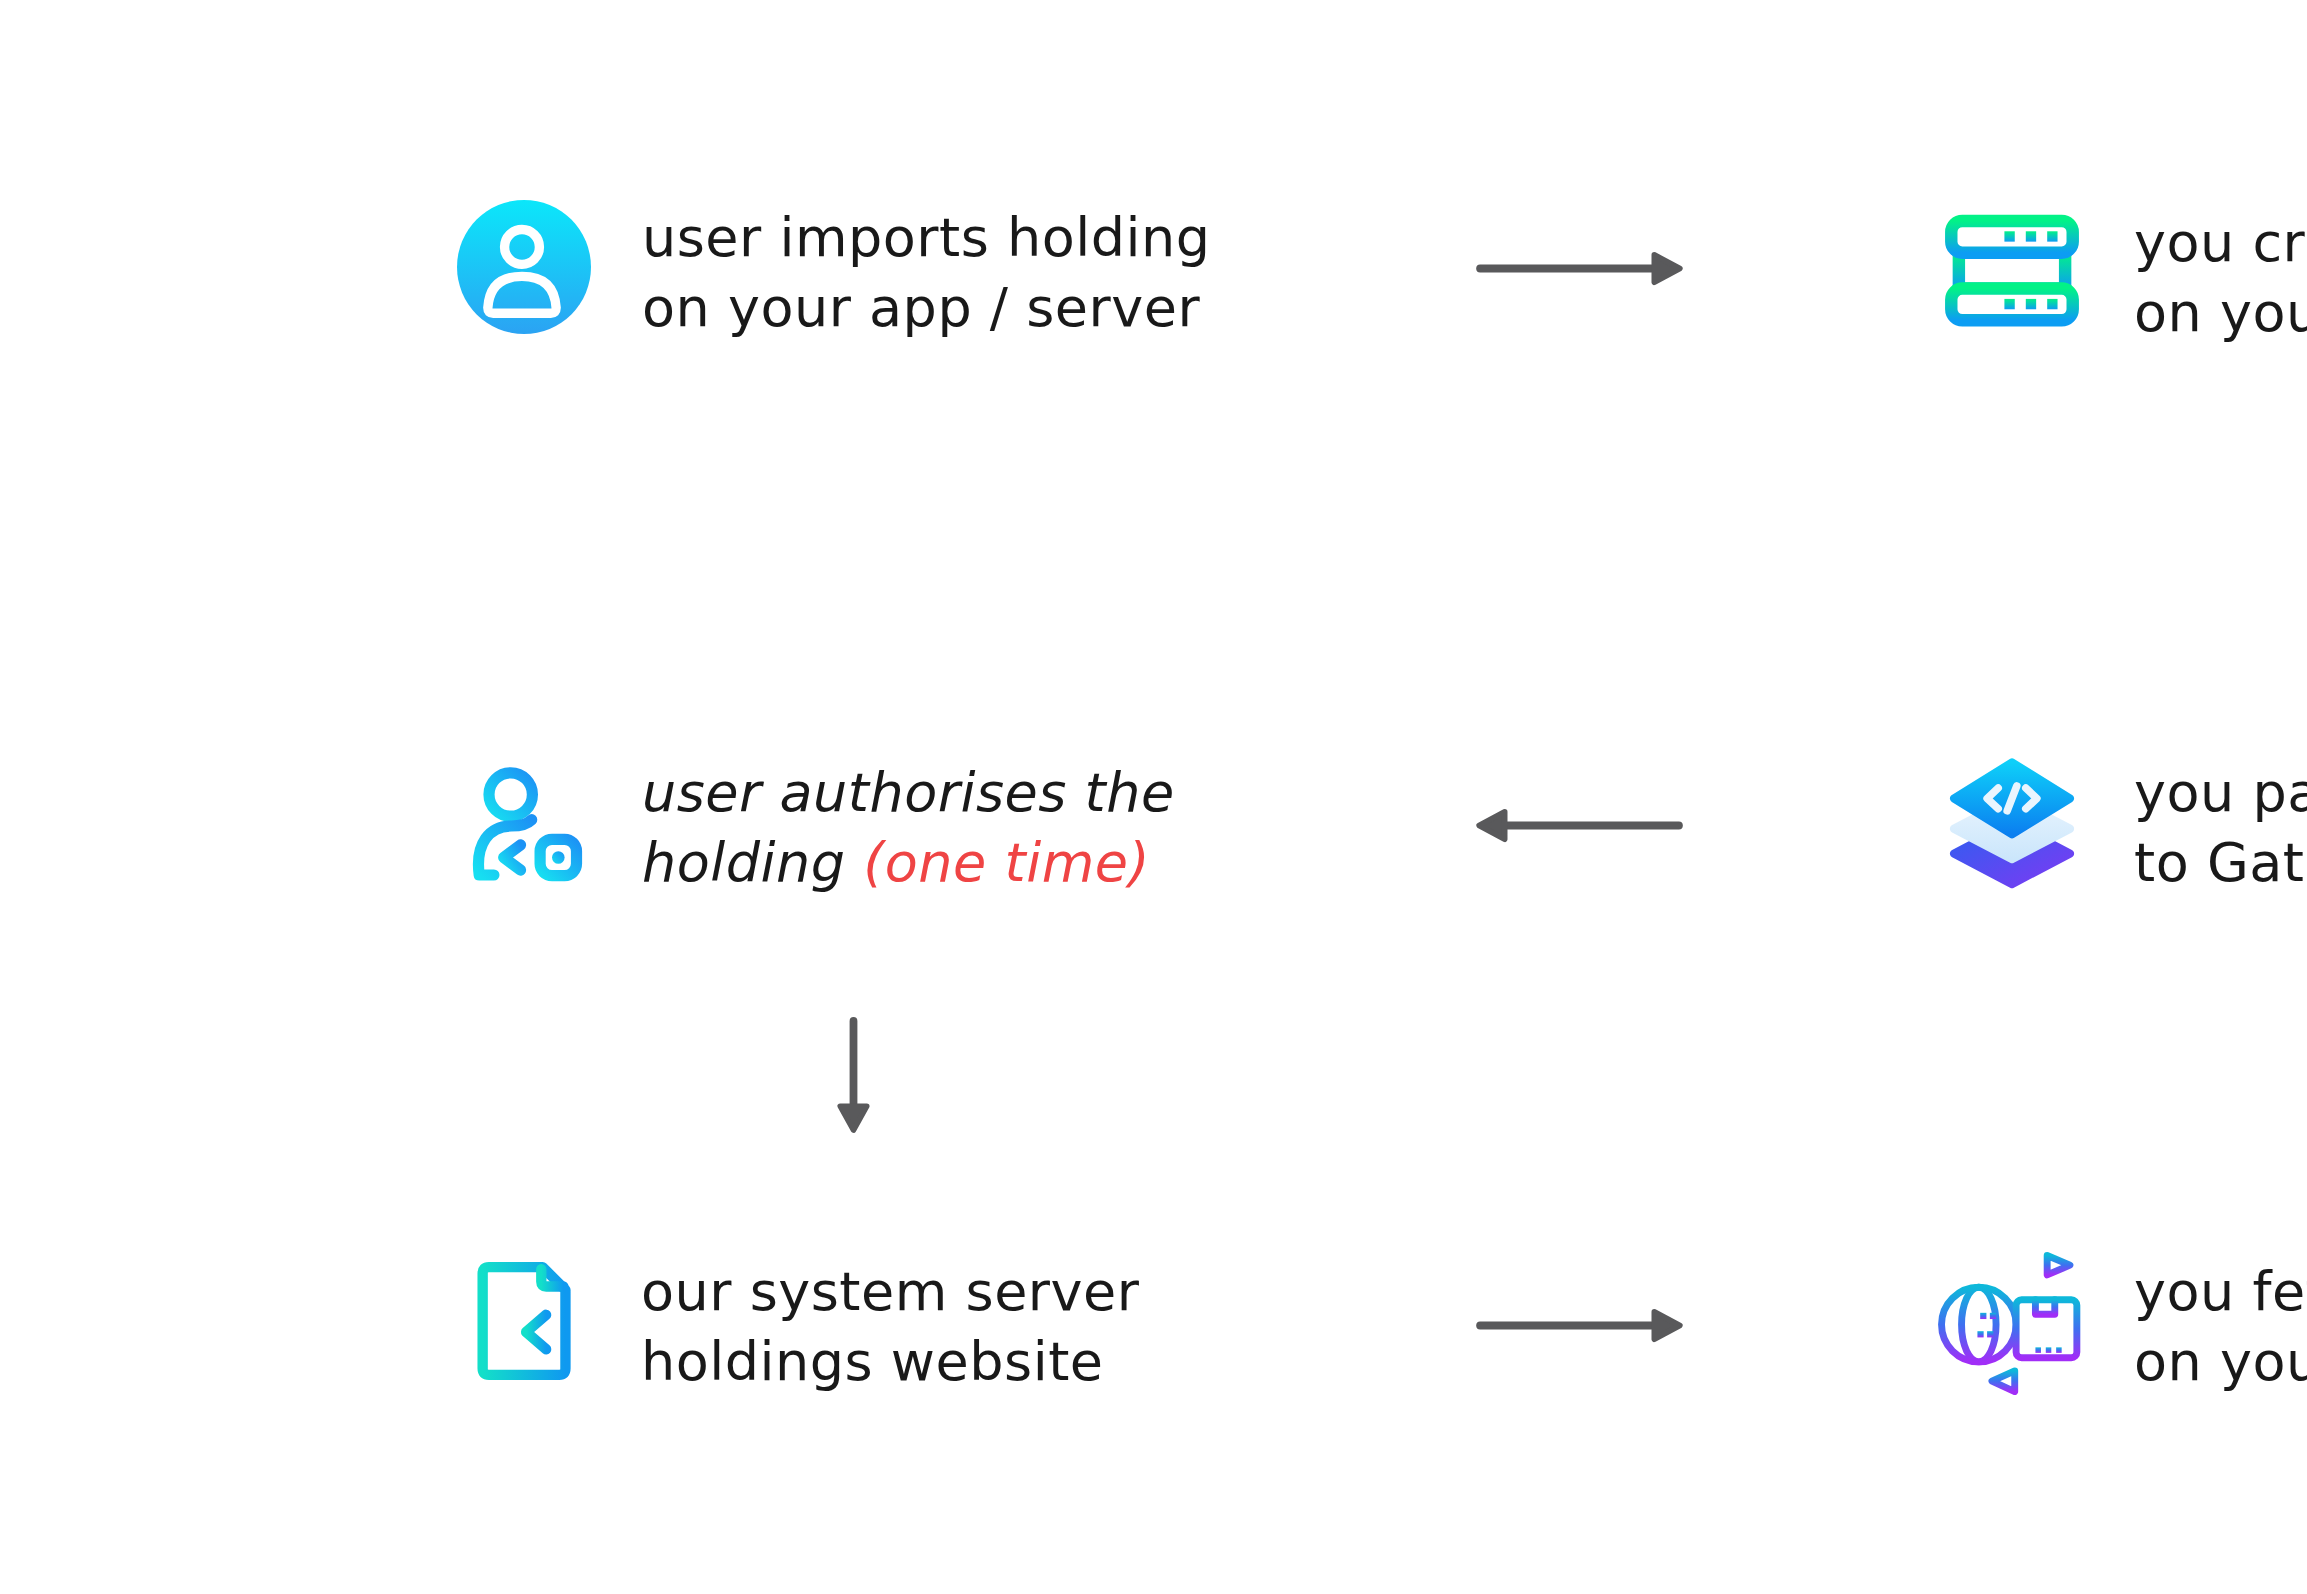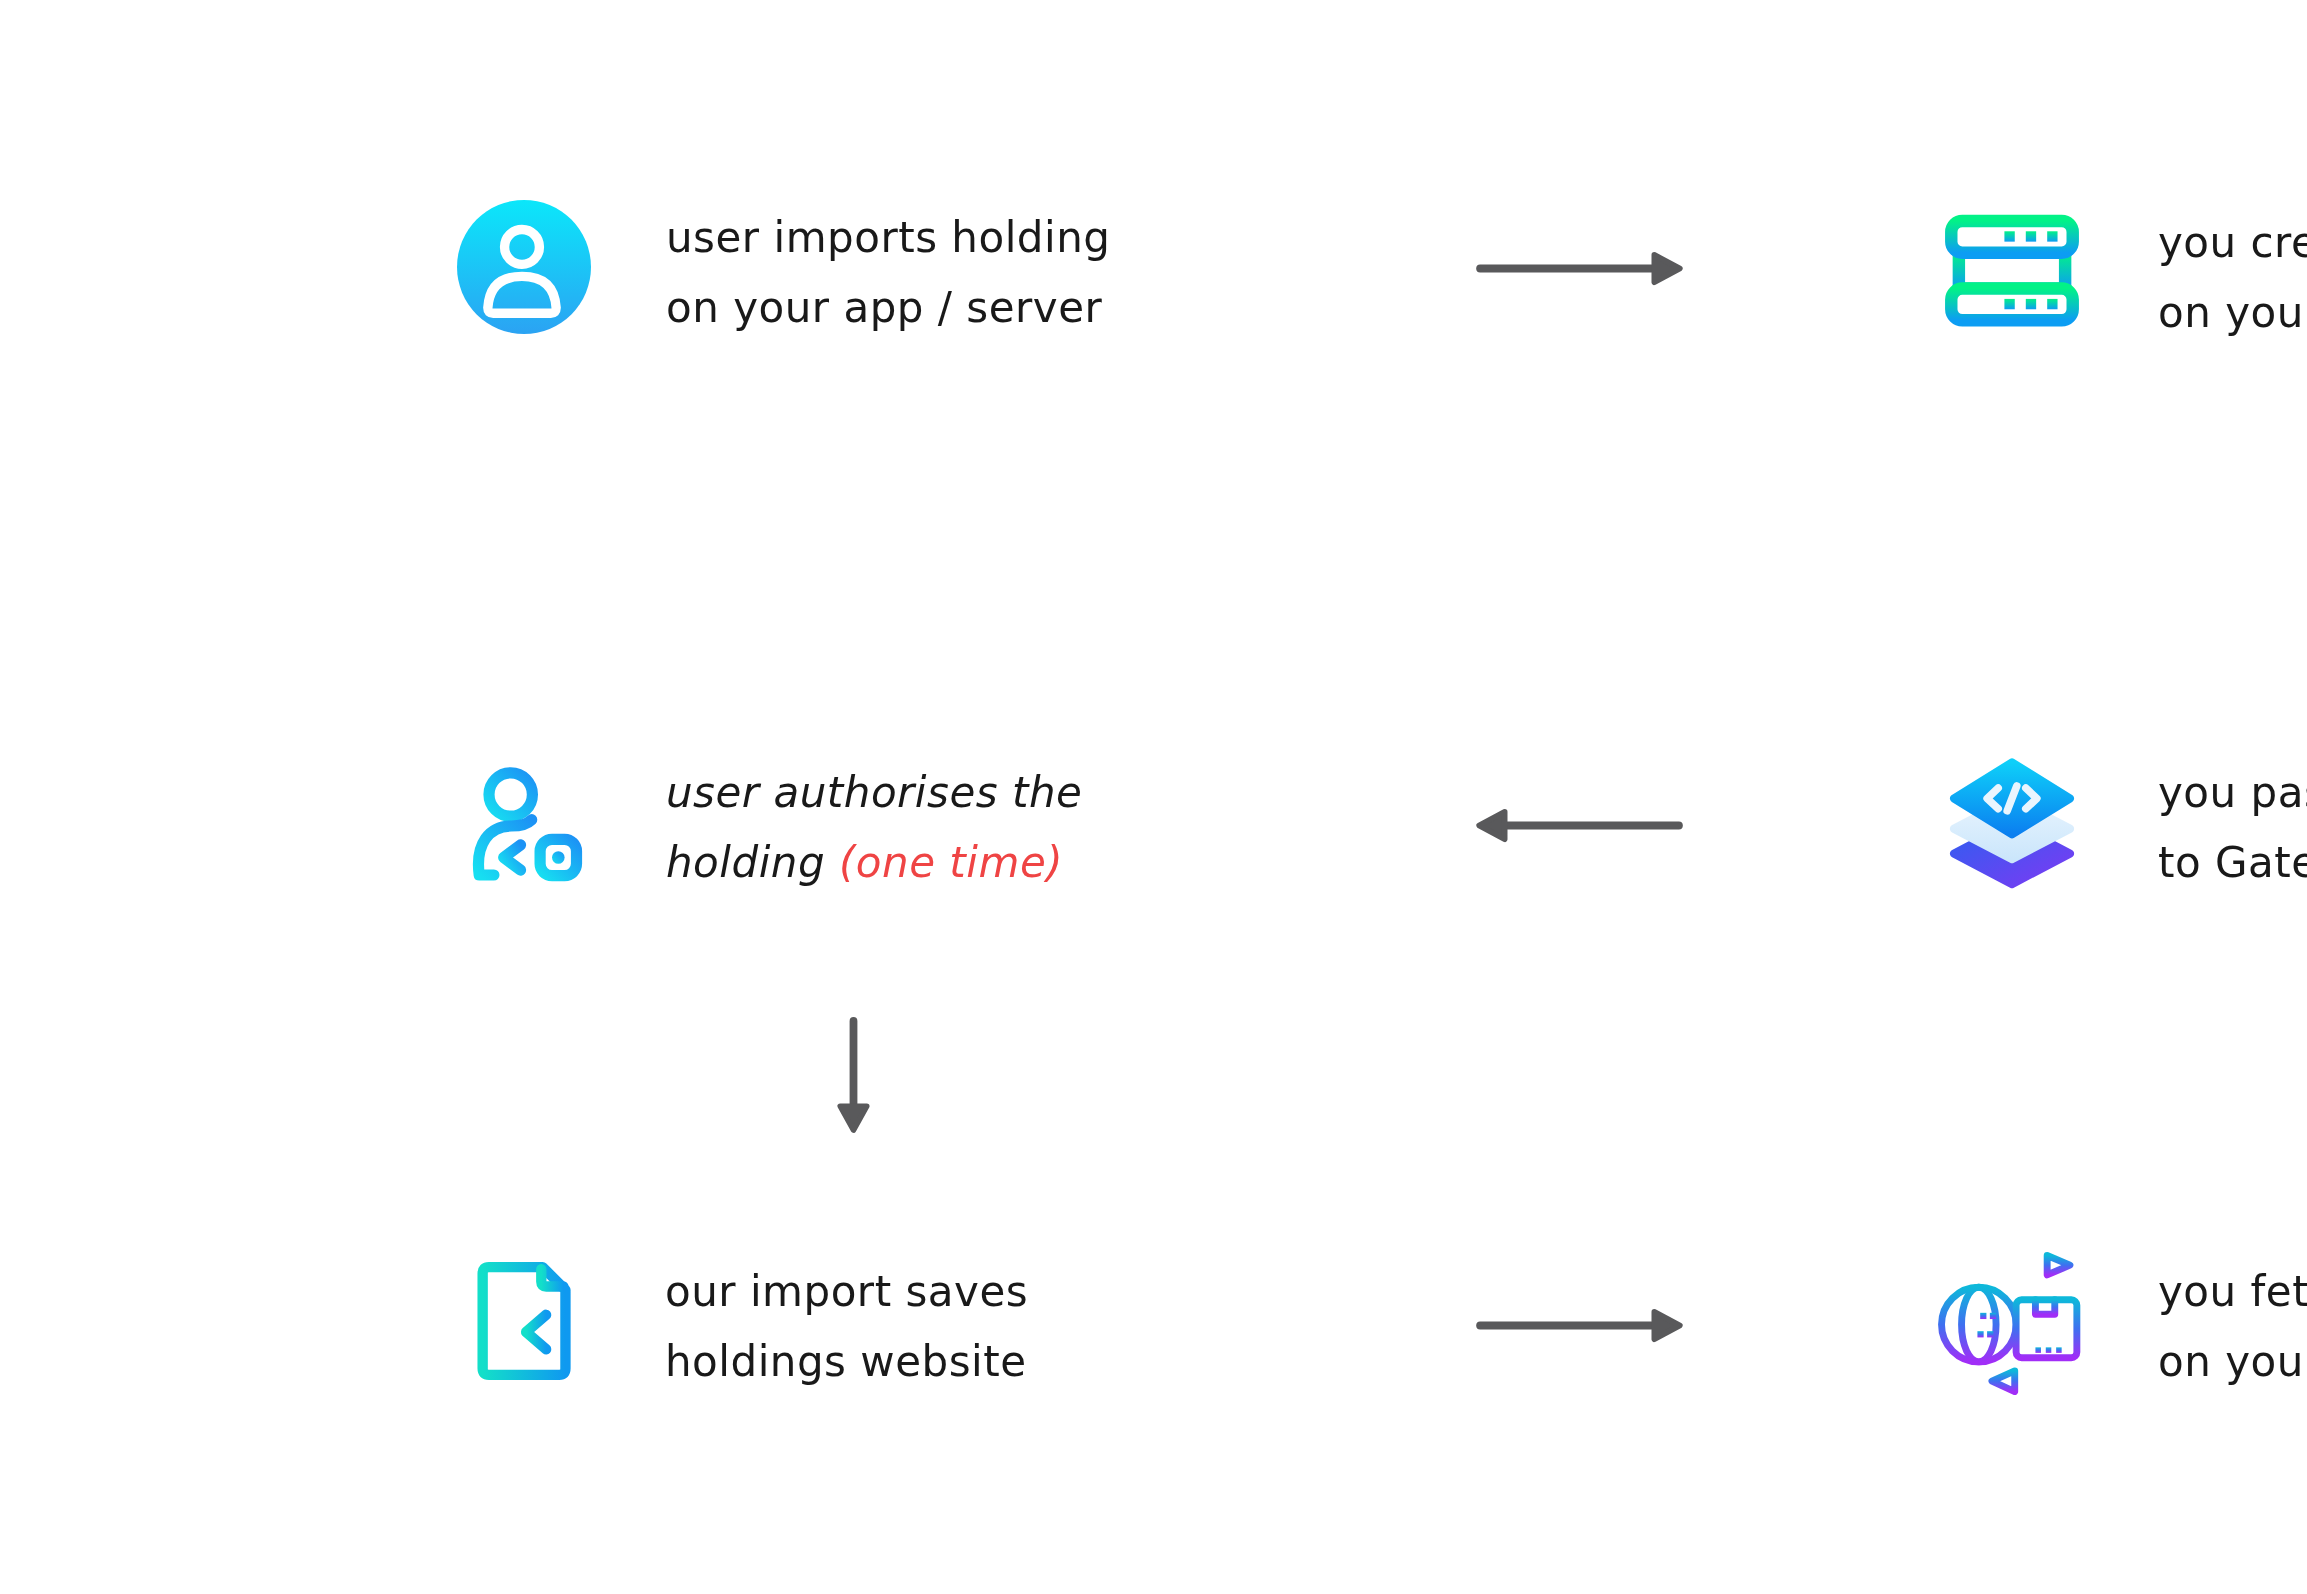--- a/index.html
+++ b/index.html
@@ -5,21 +5,21 @@
   html,body{margin:0;padding:0;}
   body{
     width:3189px;height:1595px;position:relative;overflow:hidden;
     background:#ffffff;
     font-family:"DejaVu Sans","Liberation Sans",sans-serif;
   }
   .step{position:absolute;}
   .step .icon{position:absolute;left:0;top:0;}
   .step .txt{
     position:absolute;white-space:nowrap;
-    font-size:42px;line-height:70px;color:#191919;letter-spacing:0.5px;margin-left:24px;
+    font-size:54px;line-height:70px;color:#191919;letter-spacing:0.5px;
   }
   .muted{color:#ef4444;}
   .arrow{position:absolute;}
   svg{display:block;}
 </style>
 </head>
 <body>
 
 <div class="step" style="left:457px;top:200px;width:923px;height:143px;">
   <div class="icon">
@@ -145,21 +145,21 @@
         <path d="M21 37 H55"></path>
         <path d="M21 51 H42"></path>
         <path d="M21 65 H42"></path>
         <path d="M21 79 H55"></path>
         <path d="M79 58 H44"></path>
         <path d="M56.5 45.5 L42 58 L56.5 70.5"></path>
       </g>
     </svg>
   </div>
   <div class="txt" style="left:173px;top:4.6px;">
-    <div>our import saves</div>
+    <div>our system server</div>
     <div>holdings website</div>
   </div>
 </div>
 
 <div class="step" style="left:1936px;top:1250px;width:969px;height:148px;">
   <div class="icon">
     <svg width="145" height="145" viewBox="0 0 105 105">
       <defs>
         <linearGradient id="g-fetch" x1="0" y1="0" x2="0" y2="1">
           <stop offset="0" stop-color="#0EB8DA"></stop>

